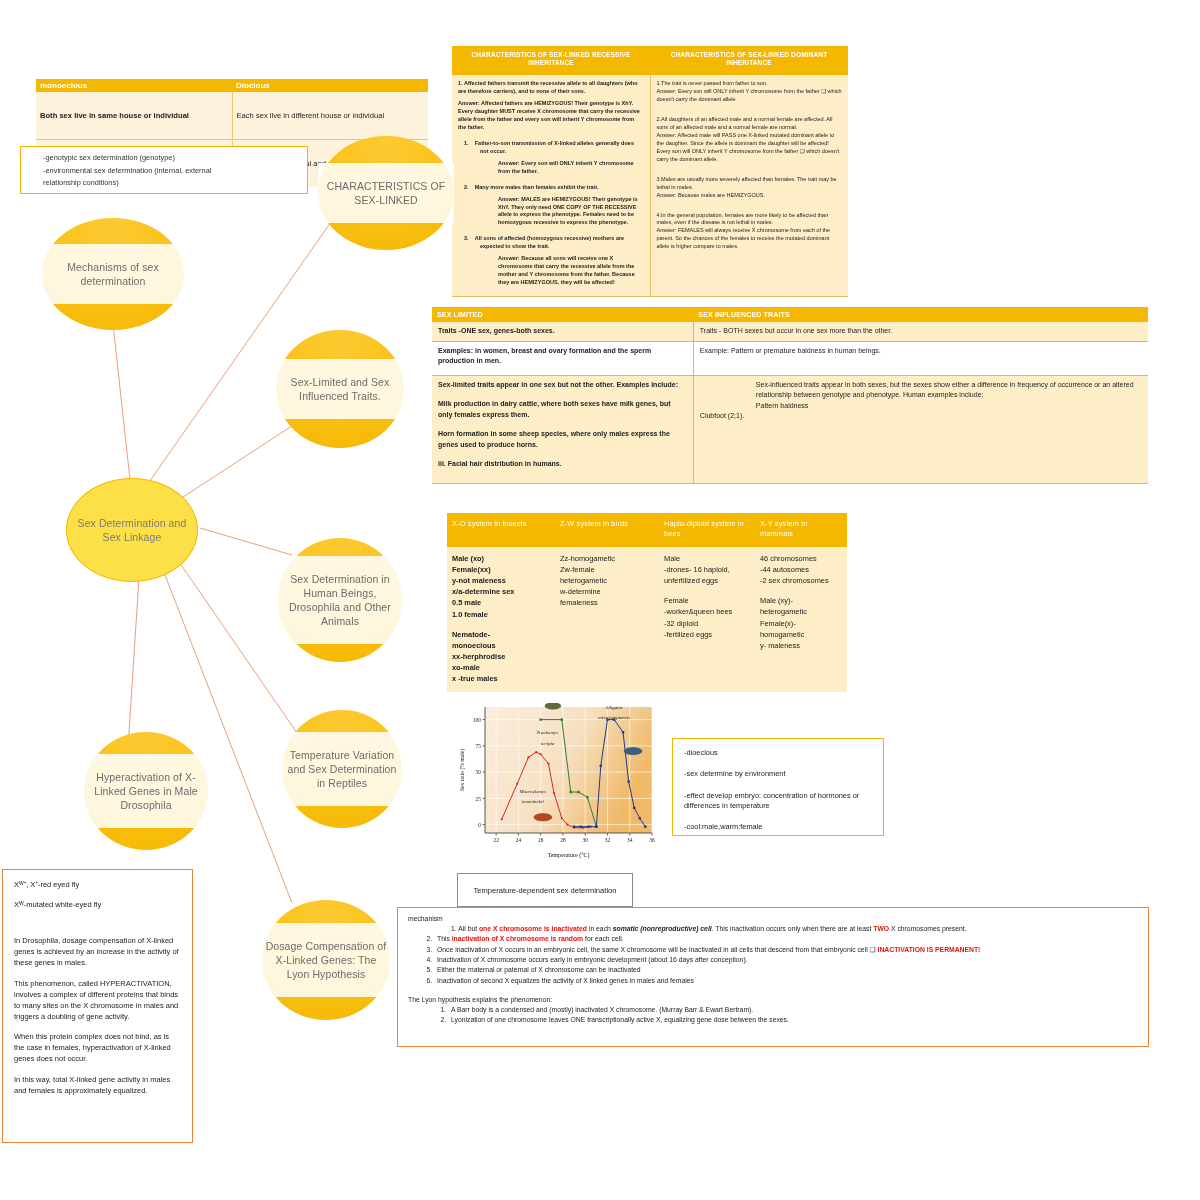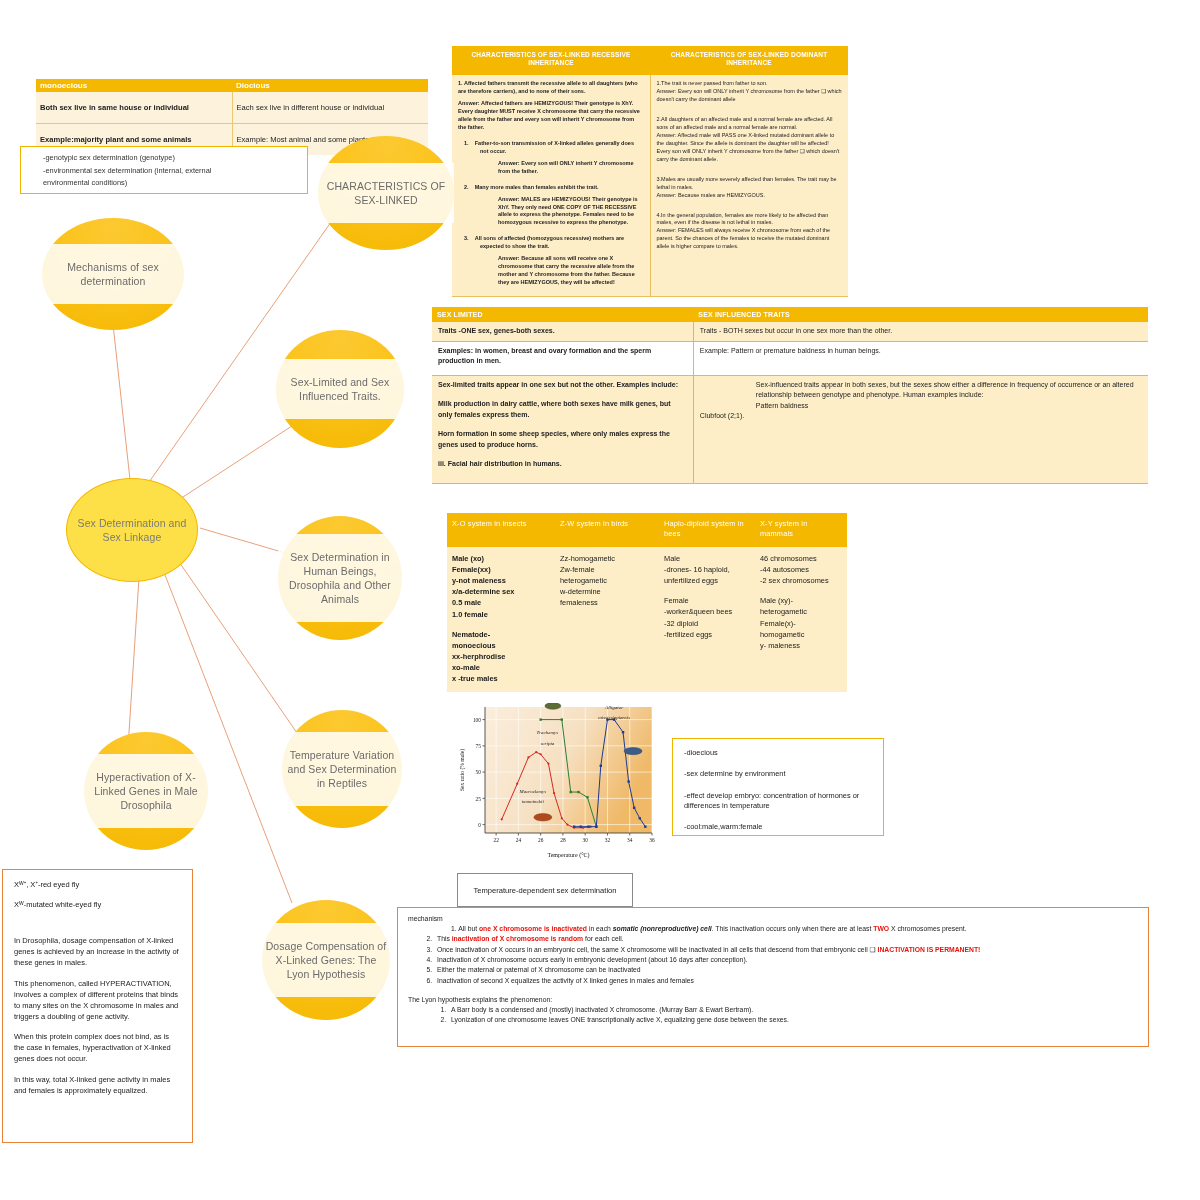--- a/index.html
+++ b/index.html
@@ -53,21 +53,21 @@
   table.t th, table.t td { vertical-align:top; text-align:left; }
   .hdr-row th {
     background:#f5b800; color:#ffffff;
     font-size:6.6px; font-weight:bold; padding:4px 5px;
     letter-spacing:.15px; line-height:1.3;
   }
 
   
   #tbl-monoecious { position:absolute; left:36px; top:79px; width:392px; z-index:2; }
   #tbl-monoecious th { background:#f5b800; color:#fff; font-size:8px; font-weight:bold; padding:2px 4px; }
-  #tbl-monoecious td { font-size:7.6px; padding:11px 4px; border-bottom:1px solid #e8c870; }
+  #tbl-monoecious td { font-size:7.6px; padding:19px 4px; border-bottom:1px solid #e8c870; }
   #tbl-monoecious td.b { font-weight:bold; background:#fdf3dc; border-right:1px solid #e8c870;}
   #tbl-monoecious td.n { background:#fdf3dc; }
   #tbl-monoecious tr:last-child td { border-bottom:none; }
 
   
   #box-sexdet-types { left:20px; top:146px; width:288px; height:48px; padding:6px 8px 6px 22px; }
   #box-sexdet-types p { margin:0 0 2px 0; font-size:7.4px; line-height:1.45; color:#333; }
 
   
   #tbl-characteristics { position:absolute; left:452px; top:46px; width:396px; z-index:2; }
@@ -166,21 +166,21 @@
   </div>
 
   <div class="node" style="left:318px; top:136px; width:136px; height:114px;">
     <span class="lbl">CHARACTERISTICS OF SEX-LINKED</span>
   </div>
 
   <div class="node" style="left:276px; top:330px; width:128px; height:118px;">
     <span class="lbl">Sex-Limited and Sex Influenced Traits.</span>
   </div>
 
-  <div class="node" style="left:278px; top:516px; width:124px; height:124px;">
+  <div class="node" style="left:278px; top:538px; width:124px; height:124px;">
     <span class="lbl">Sex Determination in Human Beings, Drosophila and Other Animals</span>
   </div>
 
   <div class="node" style="left:282px; top:710px; width:120px; height:118px;">
     <span class="lbl">Temperature Variation and Sex Determination in Reptiles</span>
   </div>
 
   <div class="node" style="left:84px; top:732px; width:124px; height:118px;">
     <span class="lbl">Hyperactivation of X-Linked Genes in Male Drosophila</span>
   </div>
@@ -202,21 +202,21 @@
     <tr>
       <td class="b">Example:majority plant and some animals</td>
       <td class="n">Example: Most animal and some plants</td>
     </tr>
   </tbody>
     </table>
 
   <div class="box box-yellow" id="box-sexdet-types">
     <p>-genotypic sex determination (genotype)</p>
     <p>-environmental sex determination (internal, external</p>
-    <p>environmental conditions)</p>
+    <p>relationship conditions)</p>
   </div>
 
   <table class="t" id="tbl-characteristics">
     <tbody>
         <tr class="hdr-row">
       <th style="width:50%">CHARACTERISTICS OF SEX-LINKED RECESSIVE INHERITANCE</th>
       <th style="width:50%">CHARACTERISTICS OF SEX-LINKED DOMINANT INHERITANCE</th>
     </tr>
     <tr>
       <td class="left rec">

